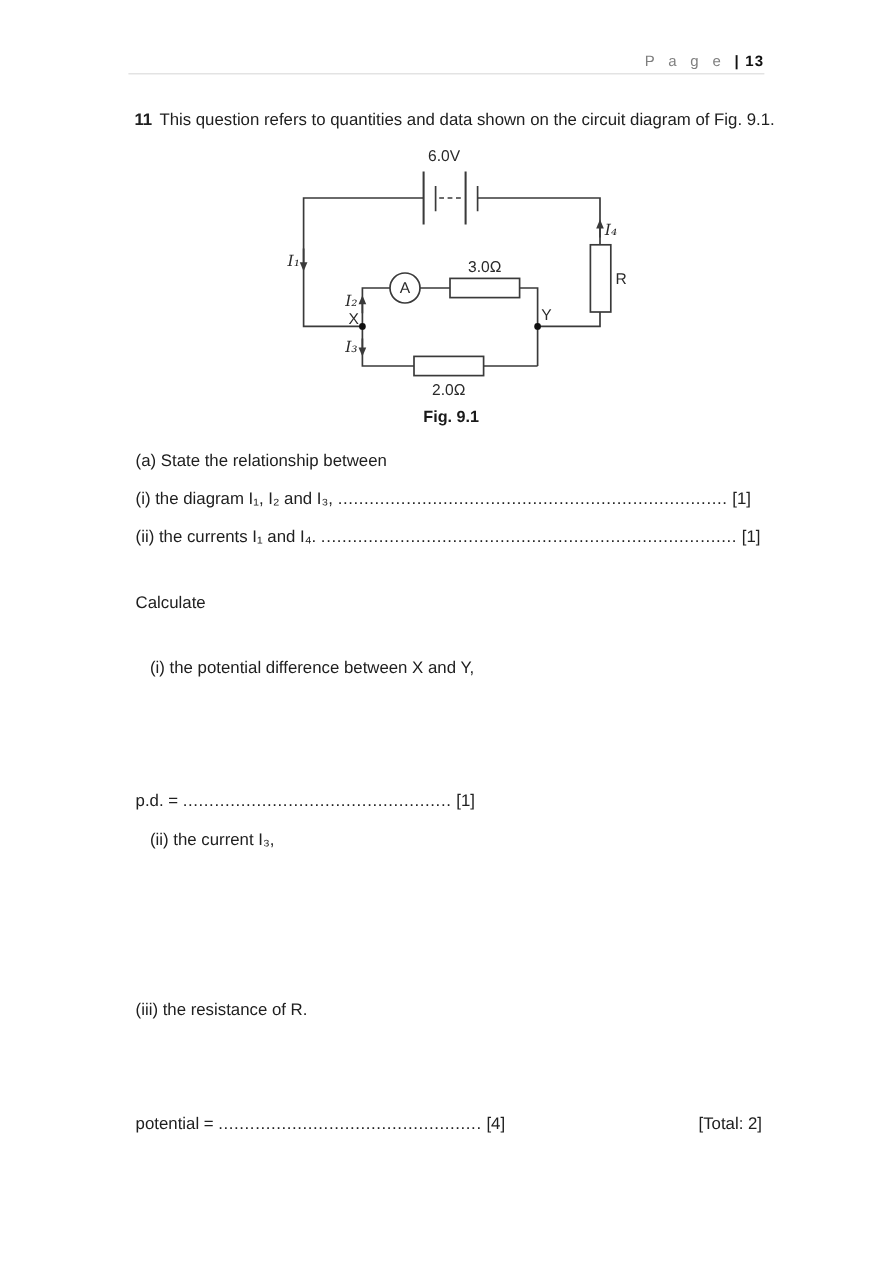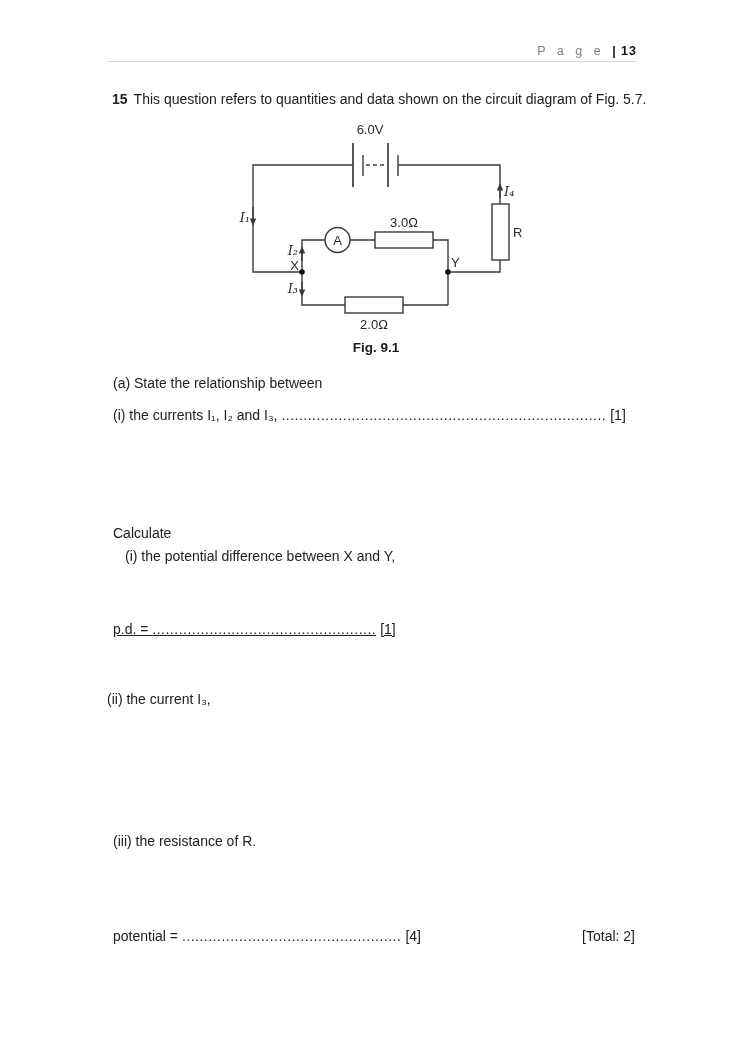--- a/index.html
+++ b/index.html
@@ -36,21 +36,21 @@
 
 <div class="page">
 
   <div class="abs hdr">
     <span class="pg-word">P a g e</span>
     <span class="pg-num">| 13</span>
   </div>
   <div class="hdr-rule"></div>
 
   <div class="abs q-line">
-    <span class="q-num">15</span><span>This question refers to quantities and data shown on the circuit diagram of Fig. 5.7.</span>
+    <span class="q-num">11</span><span>This question refers to quantities and data shown on the circuit diagram of Fig. 9.1.</span>
   </div>
 
   <svg class="circuit-svg" width="300" height="250" viewBox="230 113 300 250">
 
     <path class="wire" d="M353,165 H253 V272 H302
          M398,165 H500 V204
          M500,260 V272 H448
          M302,272 V240 H325
          M350,240 H375
          M433,240 H448 V305
@@ -100,32 +100,35 @@
     <text class="svg-current" x="250" y="222" text-anchor="end">I₁</text>
     <text class="svg-current" x="298" y="255" text-anchor="end">I₂</text>
     <text class="svg-current" x="298" y="293" text-anchor="end">I₃</text>
     <text class="svg-current" x="504" y="196">I₄</text>
     <text class="svg-caption" x="376" y="352" text-anchor="middle">Fig. 9.1</text>
   </svg>
 
   <div class="abs" style="top:375px; left:113px;">(a) State the relationship between</div>
 
   <div class="abs" style="top:407px; left:113px;">
-    <span>(i) the currents I₁, I₂ and I₃, </span><span class="dots">..........................................................................</span><span class="ans-marks">[1]</span>
+    <span>(i) the diagram I₁, I₂ and I₃, </span><span class="dots">..........................................................................</span><span class="ans-marks">[1]</span>
   </div>
 
+  <div class="abs" style="top:439px; left:113px;">
+    <span>(ii) the currents I₁ and I₄. </span><span class="dots">...............................................................................</span><span class="ans-marks">[1]</span>
+  </div>
 
-  <div class="abs" style="top:525px; left:113px;">Calculate</div>
+  <div class="abs" style="top:494px; left:113px;">Calculate</div>
   <div class="abs" style="top:548px; left:125px;">(i) the potential difference between X and Y,</div>
 
-  <div class="abs" style="top:621px; left:113px;text-decoration:underline;">
+  <div class="abs" style="top:659px; left:113px;">
     <span>p.d. = </span><span class="dots">...................................................</span><span class="ans-marks">[1]</span>
   </div>
 
-  <div class="abs" style="top:691px; left:107px;">(ii) the current I₃,</div>
+  <div class="abs" style="top:691px; left:125px;">(ii) the current I₃,</div>
 
 
   <div class="abs" style="top:833px; left:113px;">(iii) the resistance of R.</div>
 
   <div class="abs" style="top:928px; left:113px;">
     <span>potential = </span><span class="dots">..................................................</span><span class="ans-marks">[4]</span>
   </div>
 
   <div class="abs" style="top:928px; right:109px;">[Total: 2]</div>
 

